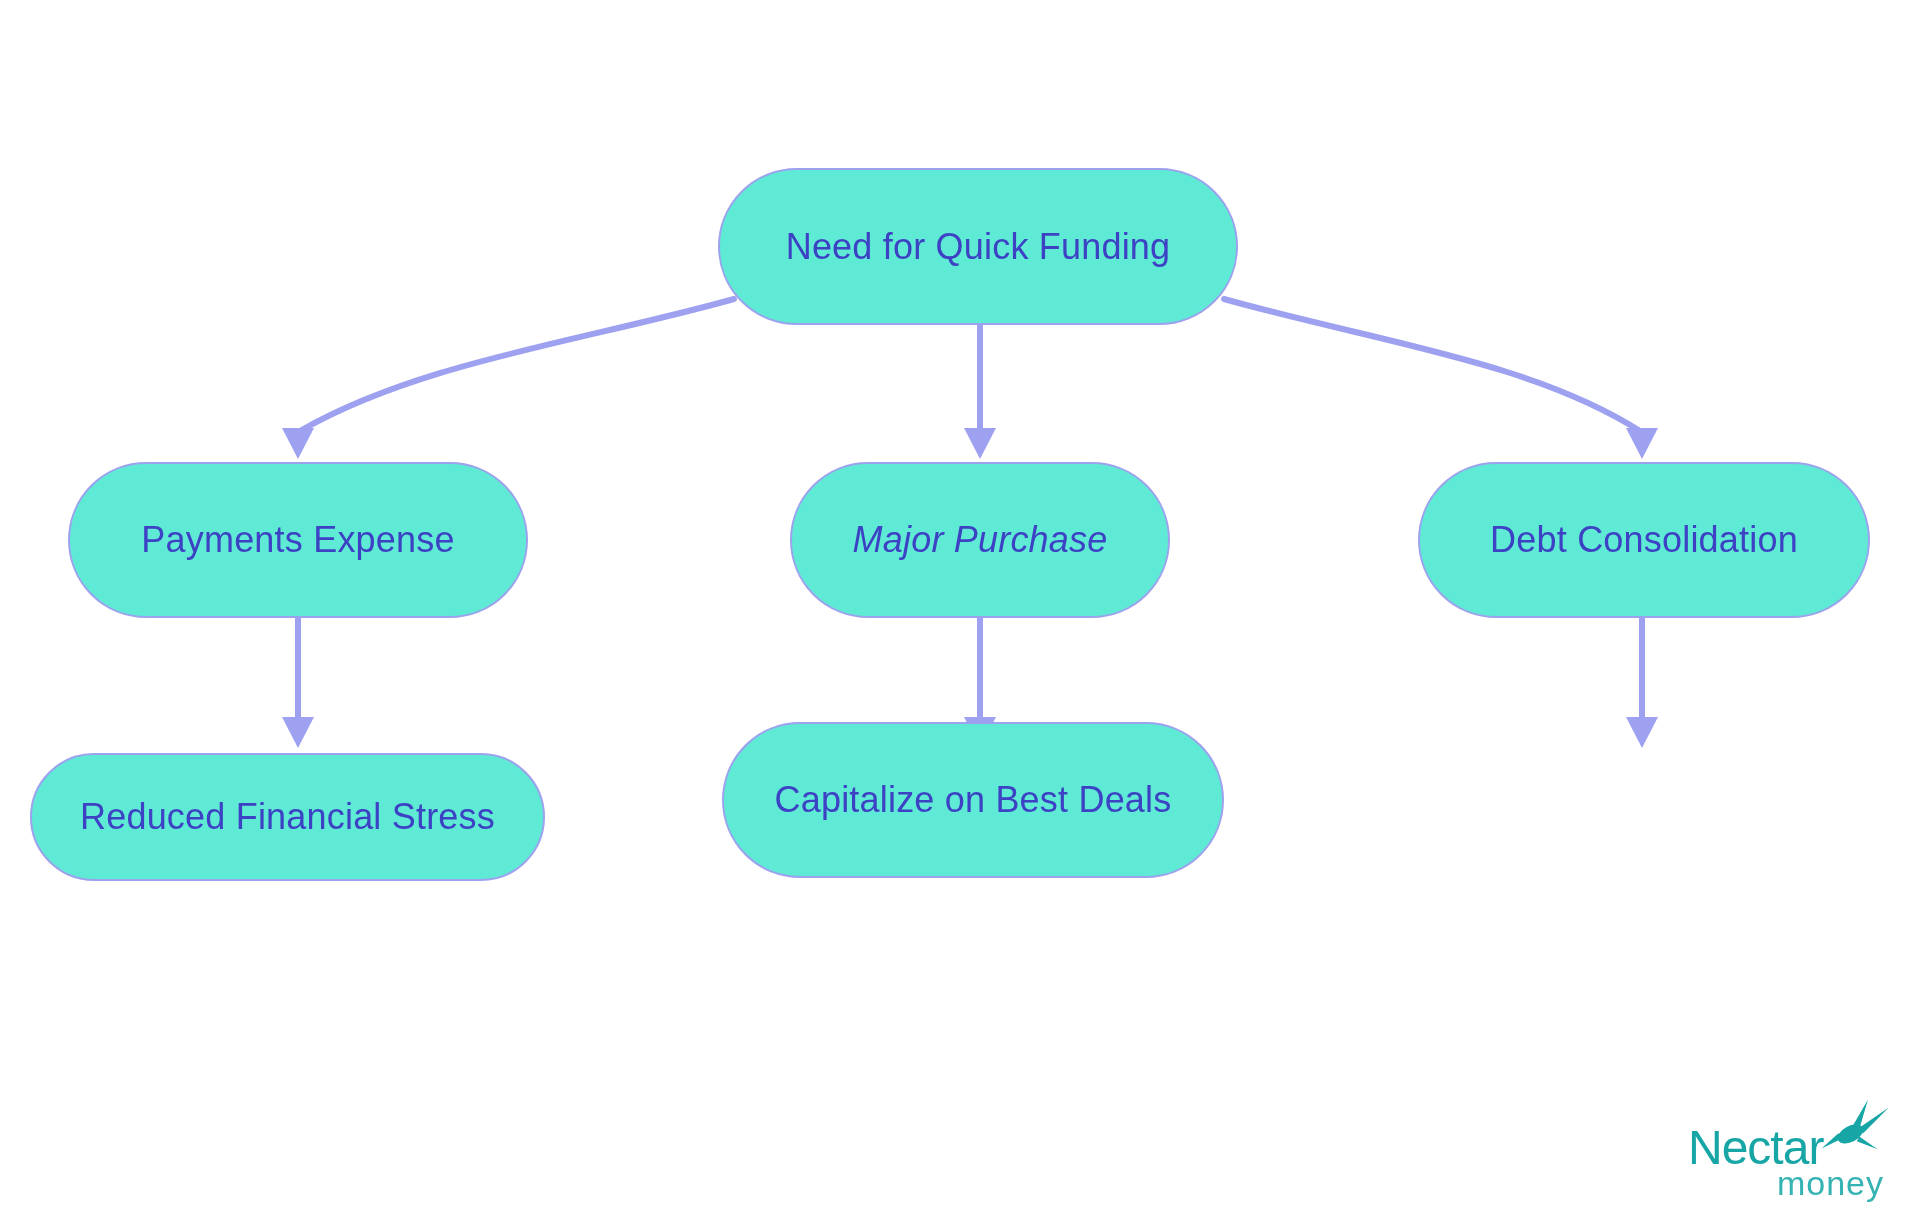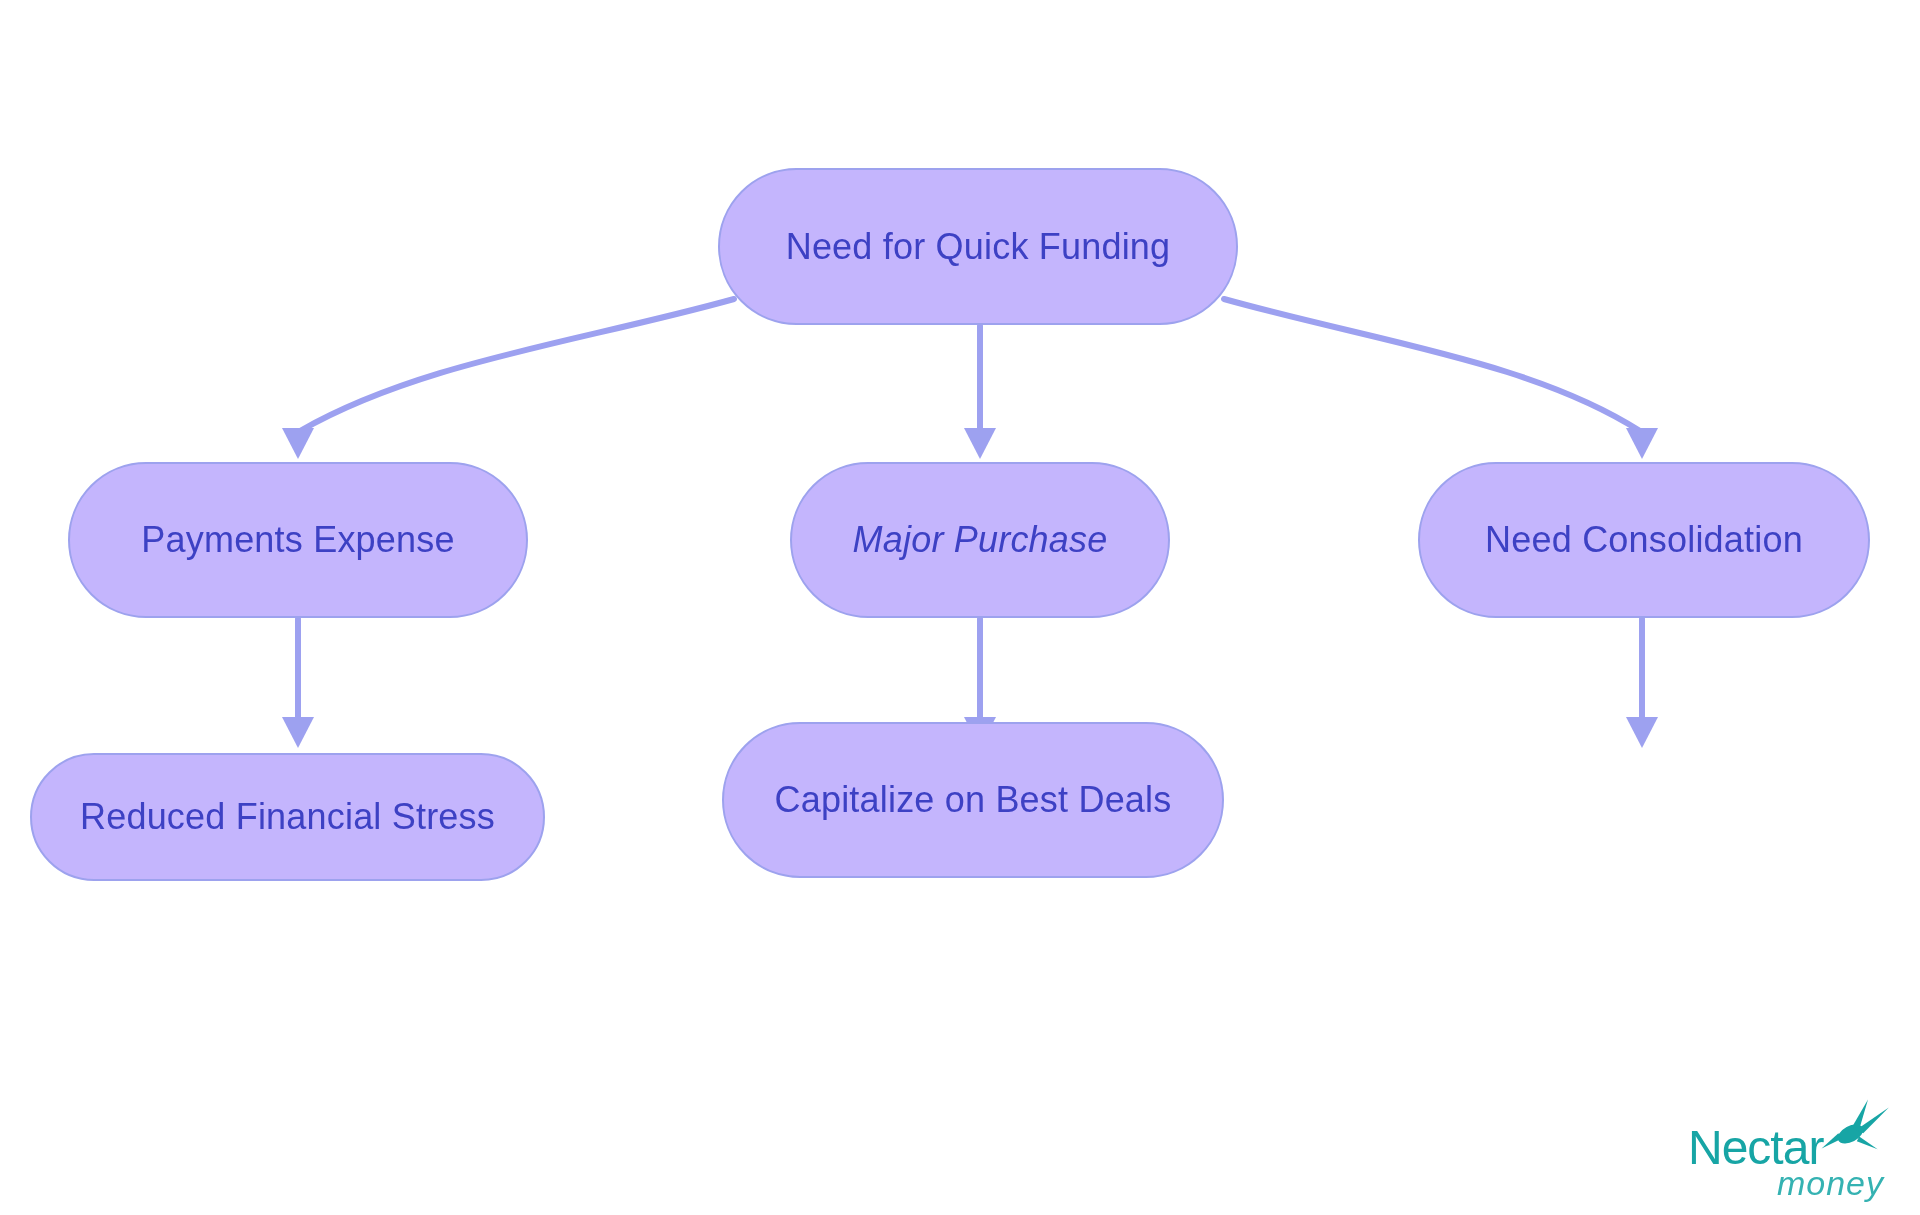--- a/index.html
+++ b/index.html
@@ -2,34 +2,34 @@
 <html><head>
 <meta charset="utf-8">
 <style>
   html,body{margin:0;padding:0;background:#ffffff;}
   body{width:1920px;height:1215px;position:relative;overflow:hidden;
        font-family:"Liberation Sans", sans-serif;}
   .canvas{position:absolute;inset:0;}
   .edges{position:absolute;left:0;top:0;pointer-events:none;}
   .node{
     position:absolute;
-    background:#c4b5fd;
+    background:#5eead4;
     border:2px solid #9da2ee;
     border-radius:80px;
     display:flex;align-items:center;justify-content:center;
     color:#3d41c4;
     font-size:36px;
     letter-spacing:0.2px;
     box-sizing:border-box;
     text-align:center;
   }
   .logo{position:absolute;left:1688px;top:1098px;width:210px;height:112px;color:#17a5a5;}
   .logo .brand{position:absolute;left:0;top:22px;font-size:48px;font-weight:400;letter-spacing:-1px;}
   .logo .sub{position:absolute;right:14px;top:66px;font-size:34px;font-weight:400;
-             color:#35b2b2;letter-spacing:1px;font-style:italic;}
+             color:#35b2b2;letter-spacing:1px;}
   .logo .bird{position:absolute;right:6px;top:0px;}
 </style>
 </head>
 <body>
 
 <div class="canvas">
 
   <svg class="edges" width="1920" height="1215" viewBox="0 0 1920 1215">
     <g stroke="#9da1f0" stroke-width="6" fill="none" stroke-linecap="round">
       <path d="M 734 299 C 580 342, 420 362, 300 431"></path>
@@ -53,21 +53,21 @@
     <span>Need for Quick Funding</span>
   </div>
 
   <div class="node" style="left:68px;top:462px;width:460px;height:156px;">
     <span>Payments Expense</span>
   </div>
   <div class="node" style="left:790px;top:462px;width:380px;height:156px;font-style:italic;">
     <span>Major Purchase</span>
   </div>
   <div class="node" style="left:1418px;top:462px;width:452px;height:156px;">
-    <span>Need Consolidation</span>
+    <span>Debt Consolidation</span>
   </div>
 
   <div class="node" style="left:30px;top:753px;width:515px;height:128px;">
     <span>Reduced Financial Stress</span>
   </div>
   <div class="node" style="left:722px;top:722px;width:502px;height:156px;">
     <span>Capitalize on Best Deals</span>
   </div>
 
   <div class="logo">

